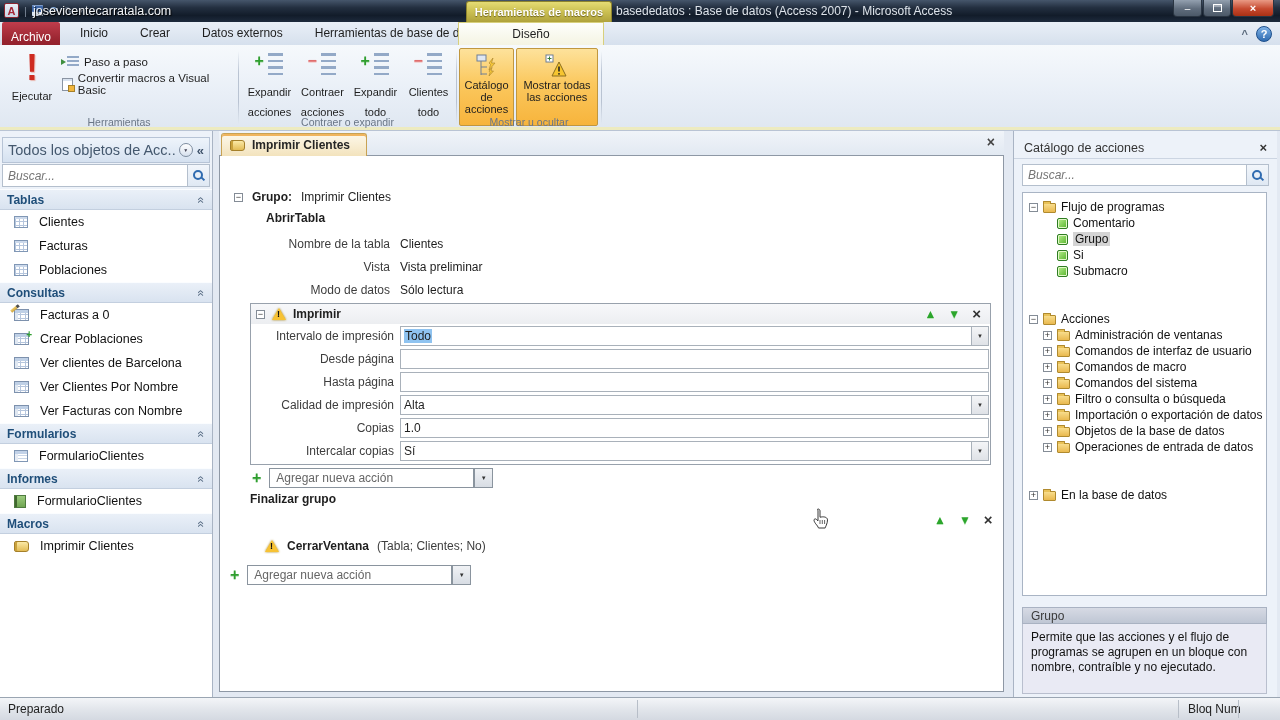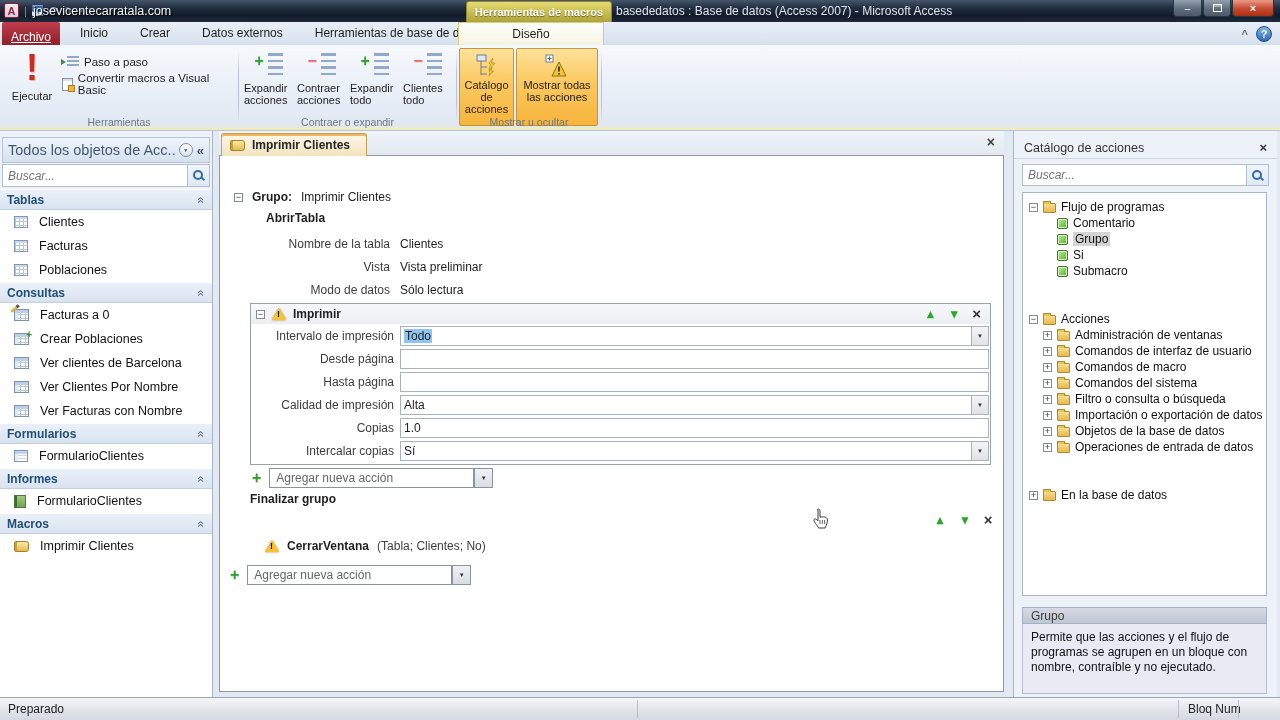--- a/index.html
+++ b/index.html
@@ -33,21 +33,21 @@
     background:linear-gradient(#93a0af,#5f6c7c 55%,#4c5968); color:#fff; font-size:10px;
     display:flex; align-items:center; justify-content:center; margin-left:1px; }
   .win-btn.min { width:29px; } .win-btn.max { width:28px; }
   .win-btn.close { width:42px; background:linear-gradient(#e99a85,#c6492f 55%,#aa3014); font-size:11px; font-weight:bold; }
   .ic-max { width:9px; height:8px; border:1px solid #fff; box-shadow:inset 0 2px 0 rgba(255,255,255,.35); }
   
   .tabrow { position:absolute; left:0; top:22px; width:1280px; height:23px;
     background:linear-gradient(#e9eff7,#d6e0ed); }
   .tab-archivo { position:absolute; left:2px; top:0; width:58px; height:30px;
     background:linear-gradient(#c03d4c,#992530 60%,#8c1f2a); color:#fff;
-    display:flex; align-items:center; justify-content:center; border-radius:2px 2px 0 0;text-decoration:underline; }
+    display:flex; align-items:center; justify-content:center; border-radius:2px 2px 0 0; }
   .tabs-std { position:absolute; left:64px; top:0; height:23px; display:flex; }
   .tab-std { padding:0 16px; line-height:23px; color:#1e1e1e; }
   .tab-diseno { position:absolute; left:458px; top:0; width:146px; height:23px;
     background:linear-gradient(#fefefc,#f4f3e2); border:1px solid #d8d07c; border-bottom:none;
     display:flex; align-items:center; justify-content:center; border-radius:0 0 0 0; }
   .ribbon-mini { position:absolute; right:8px; top:4px; display:flex; gap:8px; align-items:center; }
   .collapse-ribbon { color:#5c6b7d; font-weight:bold; font-size:11px; }
   .help-btn { width:16px; height:16px; border-radius:50%; border:1px solid #1d4f8c;
     background:linear-gradient(#7fb3e8,#2f6bb0); color:#fff; font-weight:bold; font-size:11px;
     display:flex; align-items:center; justify-content:center; }
@@ -74,21 +74,21 @@
   .ic-vb::after { content:""; position:absolute; right:-3px; bottom:-2px; width:5px; height:5px;
     background:#f2b63c; border:1px solid #a5802a; }
   .exp-row { position:absolute; left:4px; top:3px; display:flex; gap:2px; }
   .big-btn { width:51px; height:78px; display:flex; flex-direction:column; align-items:center; padding-top:4px; }
   .ic-ea { position:relative; width:30px; height:26px; margin-bottom:4px; }
   .ic-ea .sign { position:absolute; left:0; top:1px; font-size:16px; font-weight:bold; line-height:16px; }
   .sign-plus { color:#2f9e2f; text-shadow:0 1px 0 #bfe3bf; }
   .sign-minus { color:#e06d6d; text-shadow:0 1px 0 #f2c9c9; }
   .ic-ea .lines { position:absolute; right:2px; top:1px; width:15px; height:24px;
     background:repeating-linear-gradient(#93a9c7 0 2.5px,transparent 2.5px 6.5px); }
-  .big-btn .lbl { font-size:11px; line-height:12px; }
+  .big-btn .lbl { font-size:11px; line-height:20px; text-align:center; }
   .tog-btn { position:absolute; top:3px; height:78px; border:1px solid #c0973f; border-radius:2px;
     background:linear-gradient(#fde29b,#fbc85e 45%,#f7b43c);
     display:flex; flex-direction:column; align-items:center; padding-top:4px; }
   .tog-btn .lbl { font-size:11px; line-height:12px; text-align:center; }
   
   .navpane { position:absolute; left:0; top:131px; width:213px; height:566px;
     background:#edf2f9; border-right:1px solid #a9b4c4; display:flex; flex-direction:column; }
   .nav-header { height:26px; margin:6px 2px 0 2px; background:linear-gradient(#eef4fb,#d5e1f0);
     border:1px solid #b7c4d6; display:flex; align-items:center; padding:0 5px; gap:4px; }
   .nav-header .ttl { flex:1; font-size:14.5px; color:#44586e; white-space:nowrap; overflow:hidden; }

